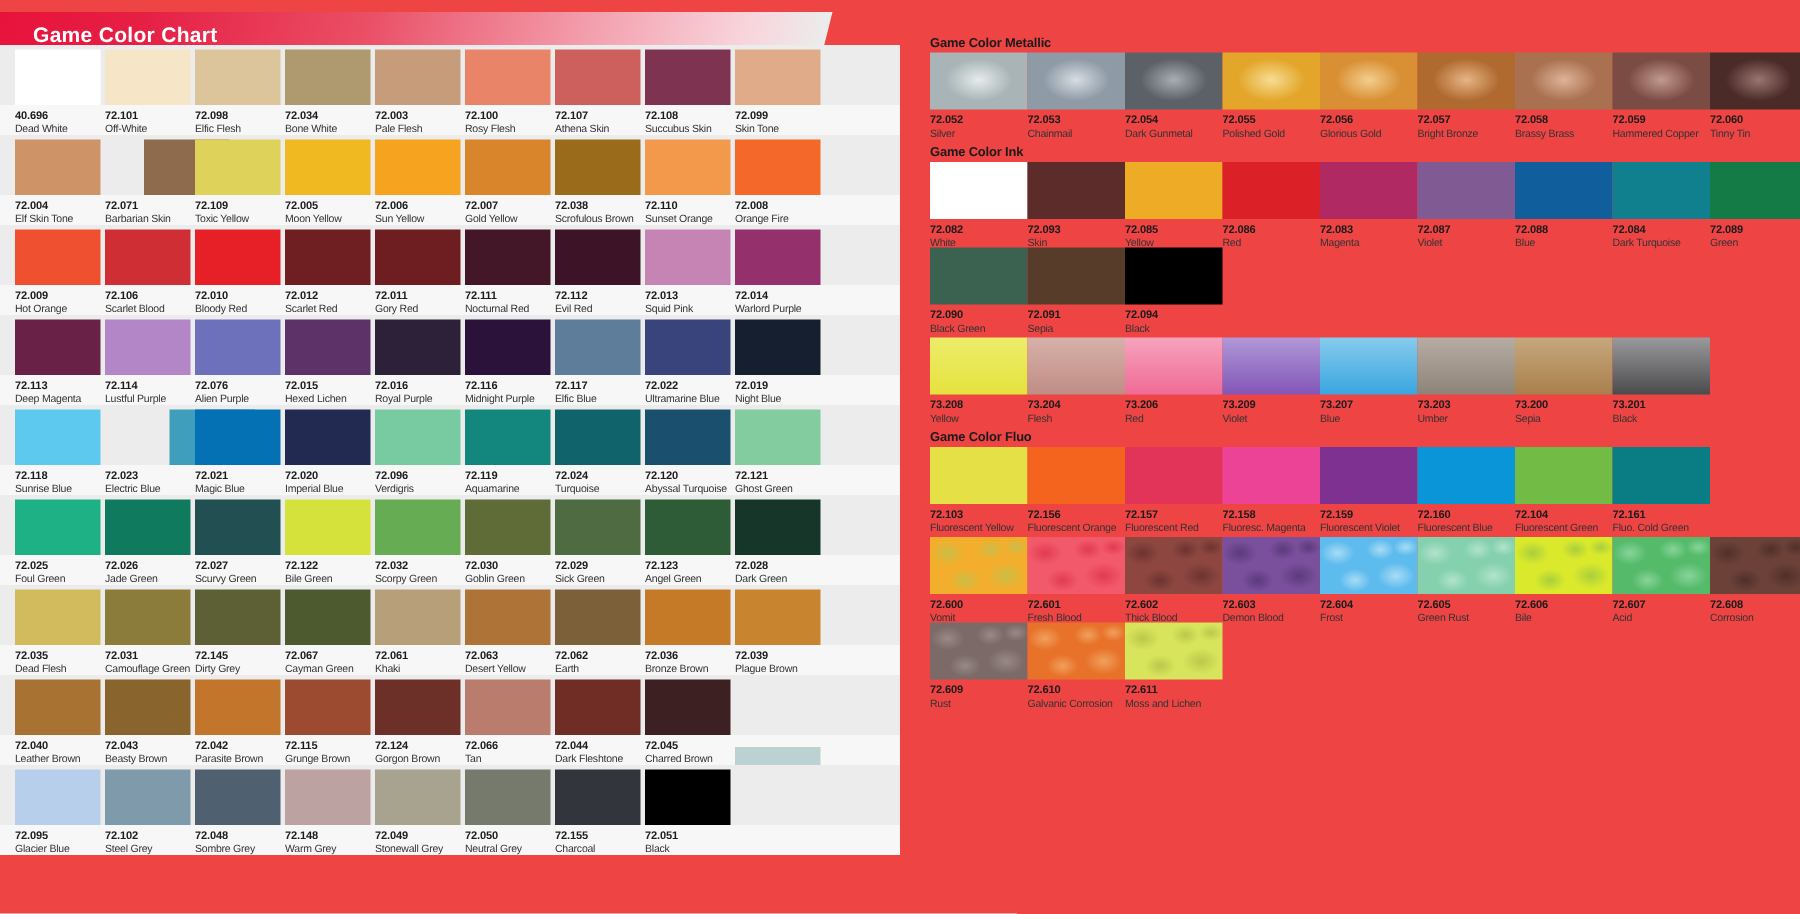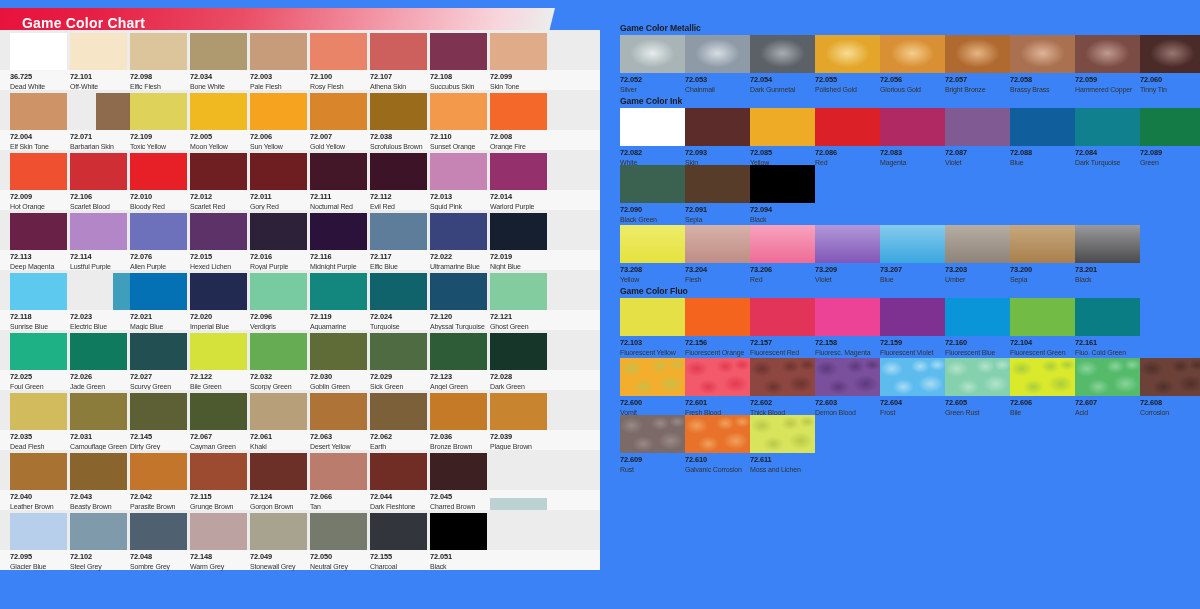--- a/index.html
+++ b/index.html
@@ -7,21 +7,21 @@
   html, body {
     margin: 0; padding: 0;
     width: 1200px; height: 609px;
     overflow: hidden;
     background: #ececec;
     font-family: "Liberation Sans", sans-serif;
   }
   #page {
     position: relative;
     width: 1200px; height: 609px;
-    background: #3b82f6;
+    background: #ef4444;
   }
 
   
   .banner-wrap {
     position: absolute;
     left: 0; top: 8px;
     width: 560px; height: 24px;
   }
   .banner {
     position: absolute;
@@ -145,21 +145,21 @@
     <div class="banner-title">Game Color Chart</div>
   </div>
 
   <div class="left-grid" id="left-grid">
       <div class="grid-row">
         <div class="band"></div>
         <div class="labelband"></div>
         <div class="cell" style="left: 10px;">
           <div class="sw" style="background: rgb(255, 255, 255);"></div>
           <div class="codes">
-            <span class="code">36.725</span>
+            <span class="code">40.696</span>
             <span class="nm">Dead White</span>
           </div>
         </div>
         <div class="cell" style="left: 70px;">
           <div class="sw" style="background: rgb(246, 229, 198);"></div>
           <div class="codes">
             <span class="code">72.101</span>
             <span class="nm">Off-White</span>
           </div>
         </div>

